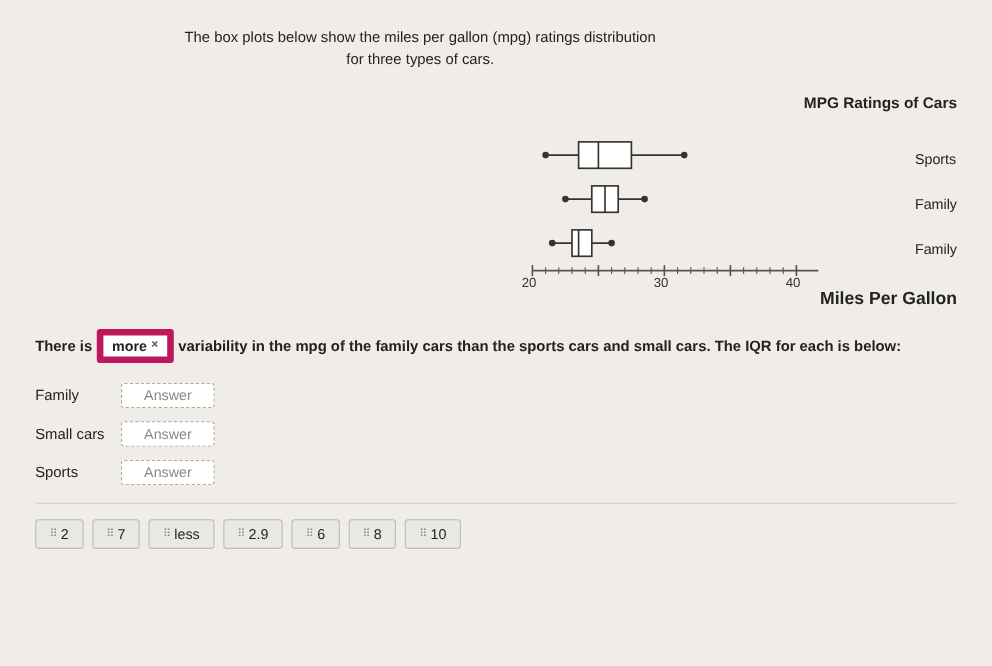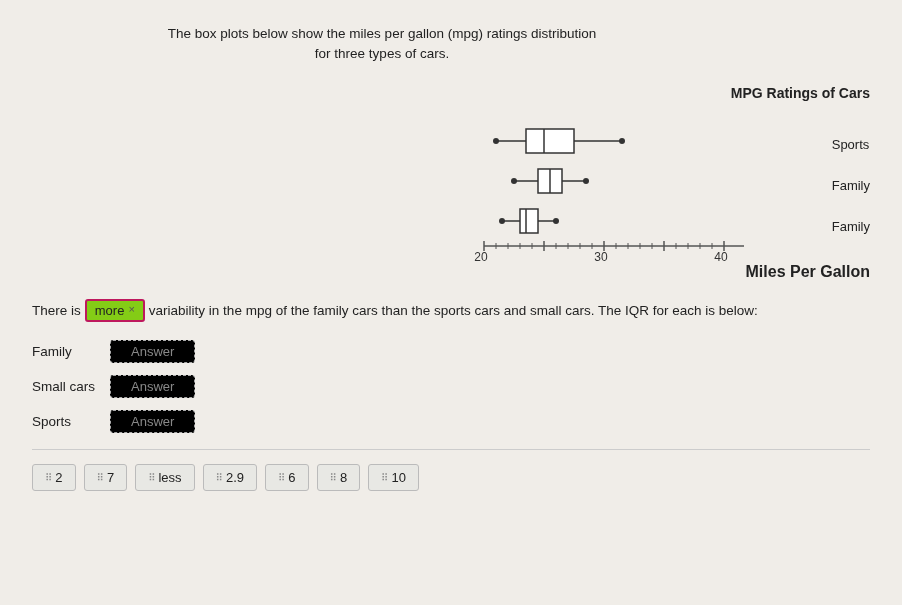--- a/index.html
+++ b/index.html
@@ -43,27 +43,28 @@
     }
 
     .sentence-row {
       display: flex;
       align-items: center;
       flex-wrap: wrap;
       gap: 4px;
       font-size: 13.5px;
       margin-bottom: 18px;
       margin-top: 4px;
+      font-weight: bold;
     }
 
     .answer-chip {
       display: inline-flex;
       align-items: flex-start;
-      border: 2px solid #be185d;
-      background: #84cc16;
+      border: 6px solid #be185d;
+      background: #ffffff;
       border-radius: 3px;
       padding: 2px 8px;
       font-size: 13px;
       gap: 4px;
       cursor: pointer;
     }
 
     .answer-chip .x-btn {
       color: #555;
       font-size: 11px;
@@ -77,21 +78,21 @@
       gap: 8px;
     }
 
     .answer-label {
       font-size: 13.5px;
       min-width: 70px;
     }
 
     .answer-box {
       border: 1px dashed #aaa;
-      background: #000000;
+      background: #ffffff;
       border-radius: 3px;
       padding: 3px 20px;
       font-size: 13px;
       min-width: 80px;
       color: #888;
       text-align: center;
     }
 
     .drag-tiles {
       display: flex;

